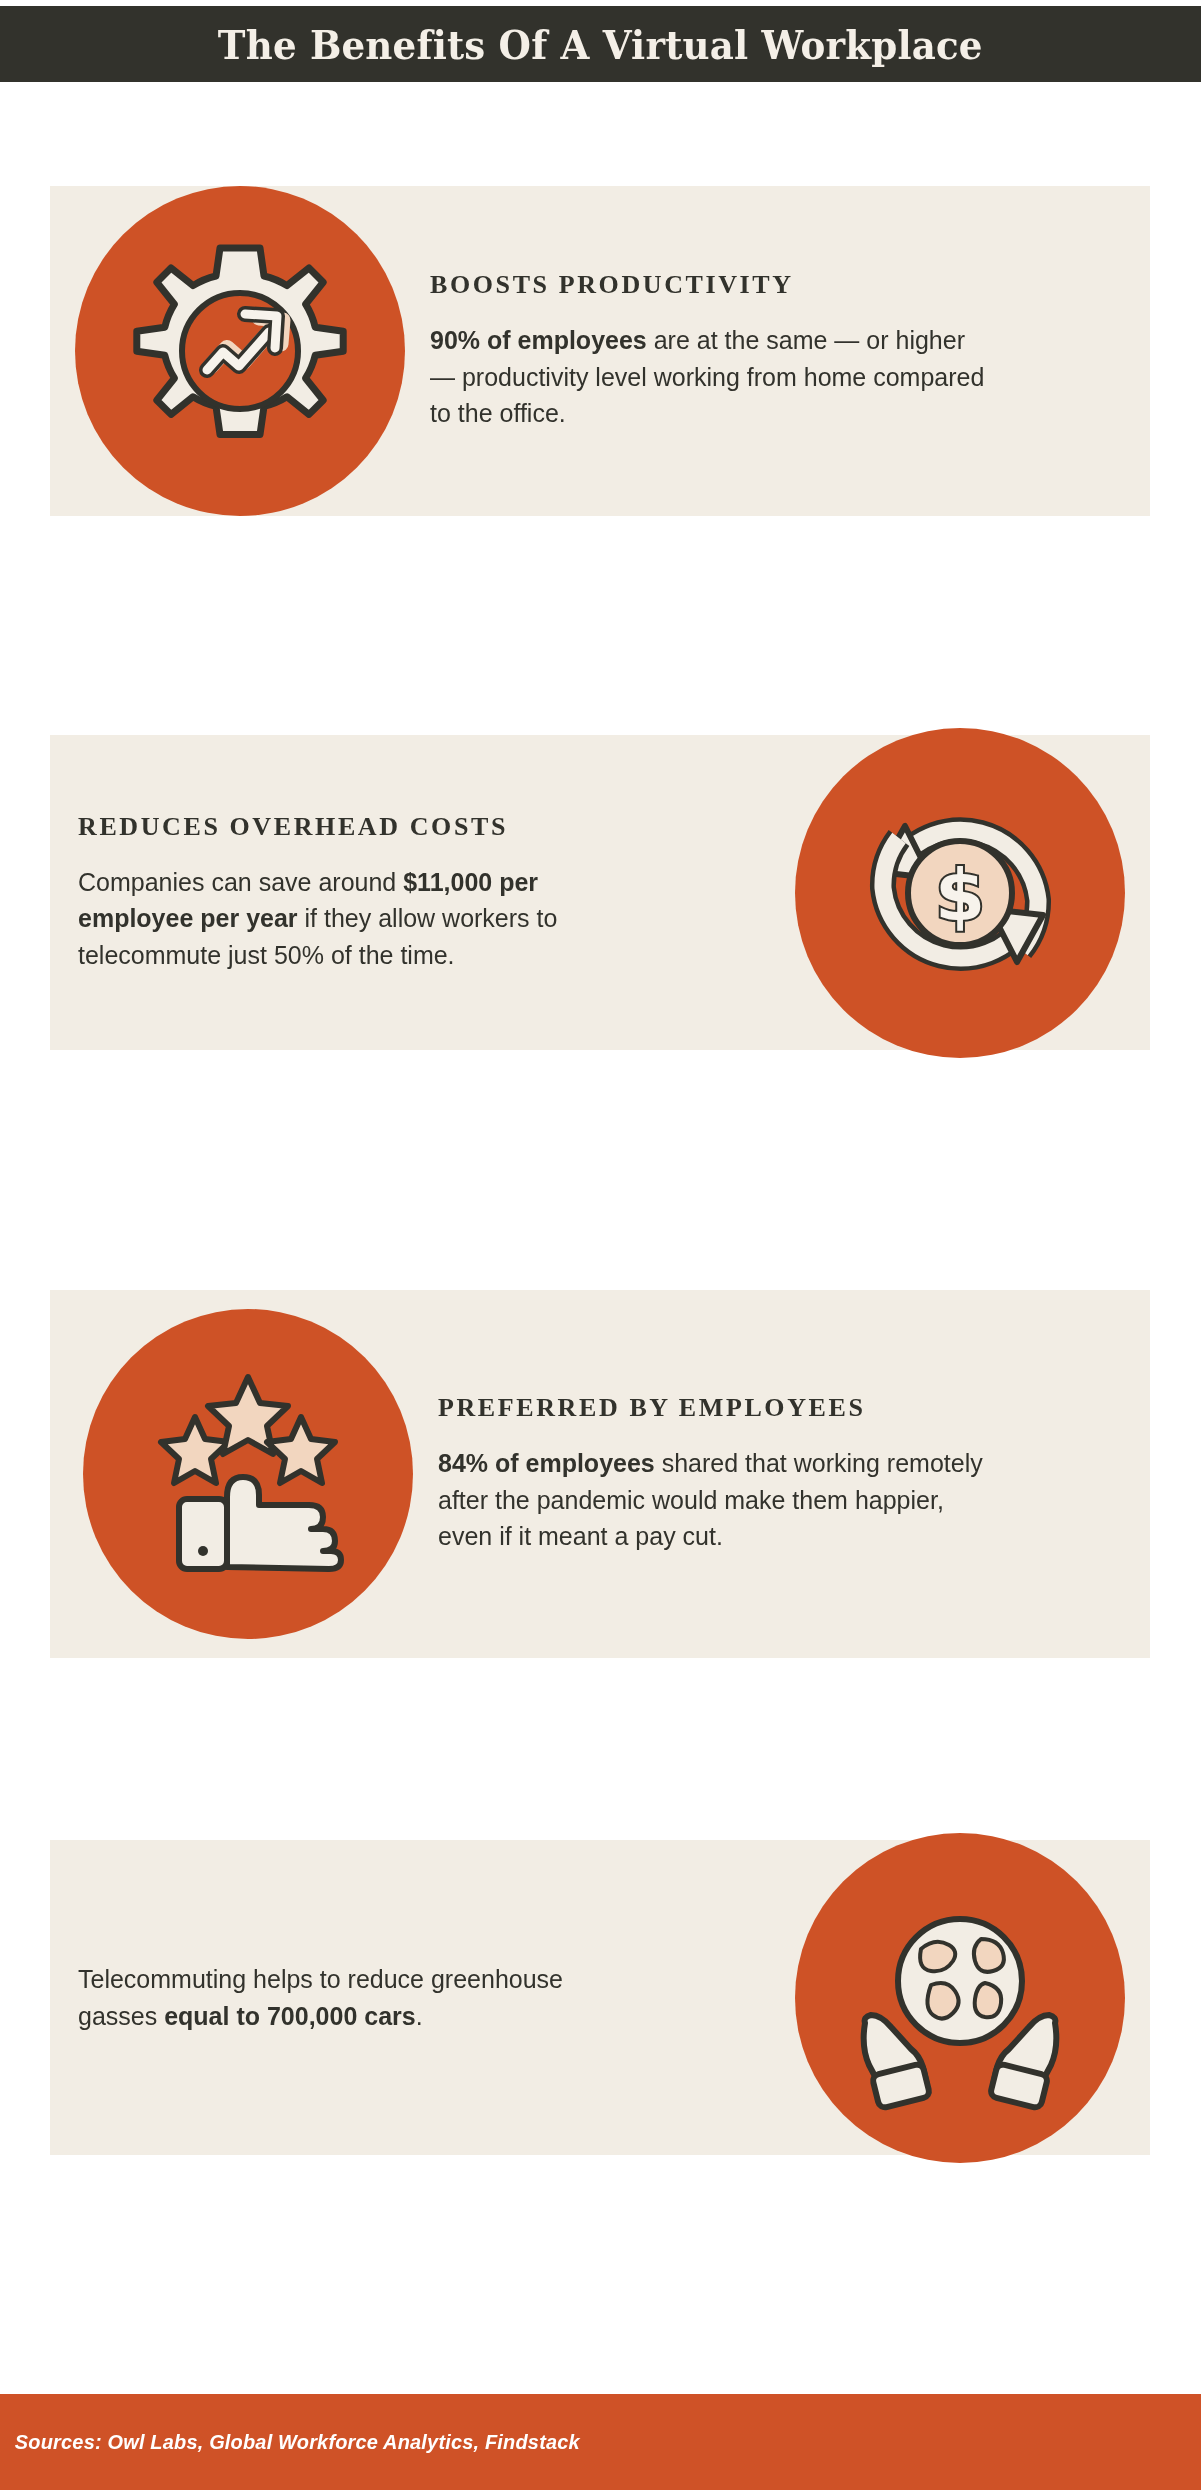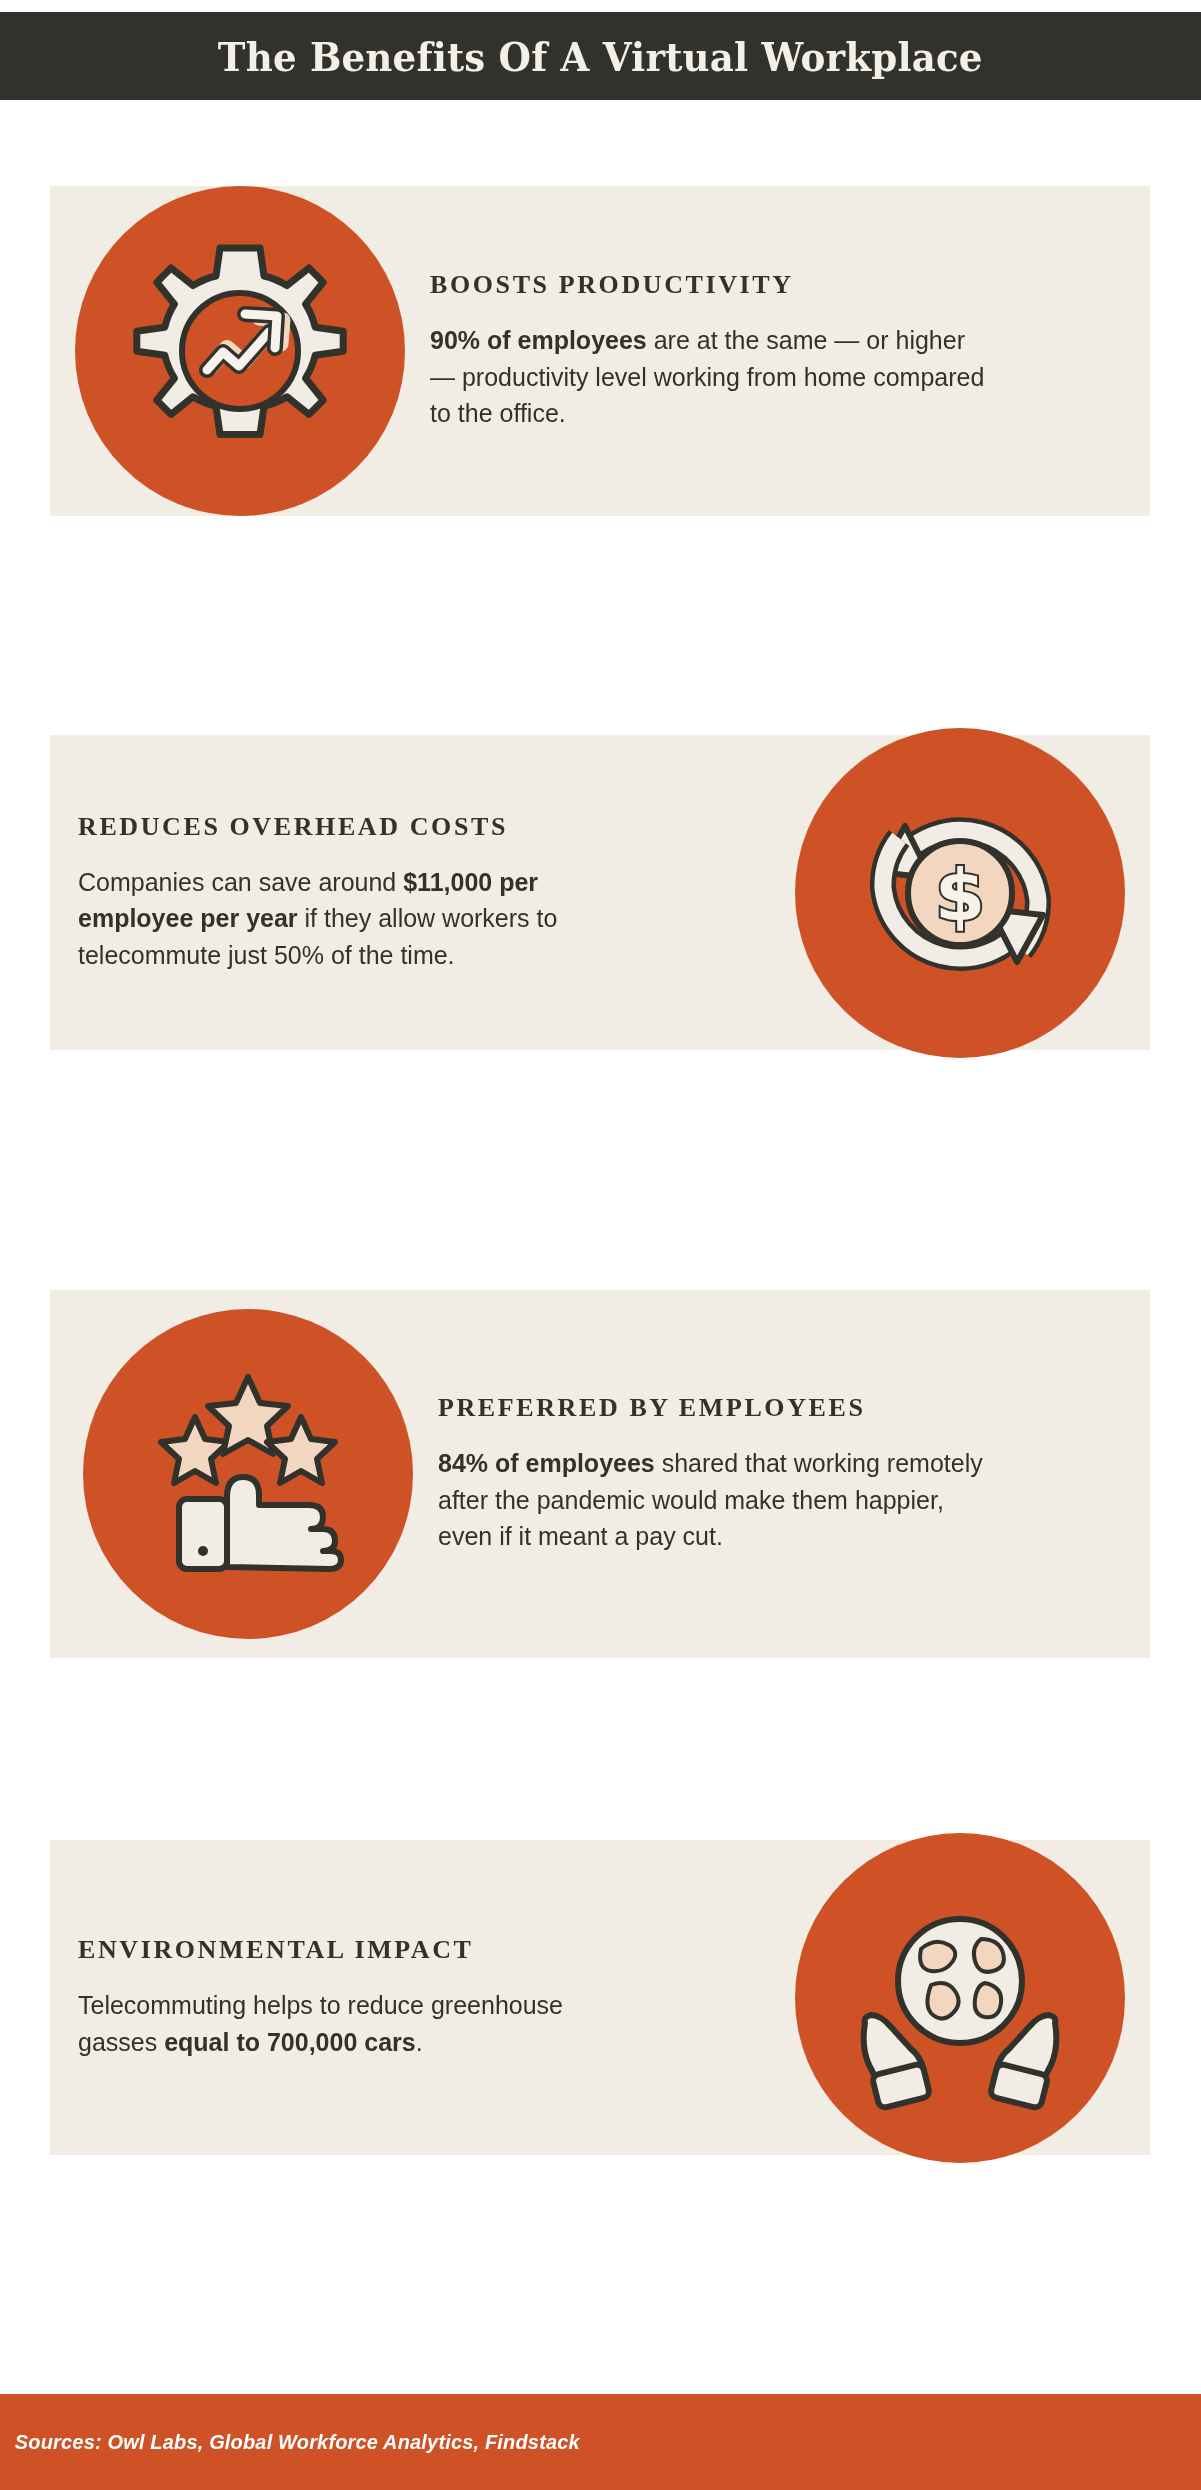--- a/index.html
+++ b/index.html
@@ -15,23 +15,23 @@
   .page {
     position: relative;
     width: 1201px;
     height: 2490px;
     background: #ffffff;
   }
 
   
   .header {
     position: absolute;
-    left: 0; top: 12px;
-    width: 1201px;
-    height: 88px;
+    left: 0; top: 6px;
+    width: 1201px;
+    height: 76px;
     background: #32322c;
     display: flex;
     align-items: center;
     justify-content: center;
   }
   .header-title {
     font-family: "DejaVu Serif", serif;
     font-weight: 700;
     font-size: 40px;
     letter-spacing: 0.2px;
@@ -227,21 +227,20 @@
             <path d="M30 150 Q28 144 36 142 Q46 142 56 154 L76 176 Q84 182 88 194 L92 212 L52 226 L34 192 Q26 174 30 150 Z"></path>
             <rect x="40" y="196" width="52" height="34" rx="7" transform="rotate(-14 66 213)"></rect>
 
             <path d="M220 150 Q222 144 214 142 Q204 142 194 154 L174 176 Q166 182 162 194 L158 212 L198 226 L216 192 Q224 174 220 150 Z"></path>
             <rect x="158" y="196" width="52" height="34" rx="7" transform="rotate(14 184 213)"></rect>
           </g>
         </svg>
       </div>
     </div>
     <div class="text-wrap">
-      <div class="card-heading">ENVIRONMENTAL IMPACT</div>
       <div class="card-body"><span>Telecommuting helps to reduce greenhouse gasses </span><b>equal to 700,000 cars</b><span>.</span></div>
     </div>
   </div>
 
   <div class="footer">
     <div class="footer-text">Sources: Owl Labs, Global Workforce Analytics, Findstack</div>
   </div>
 
 </div>
 

